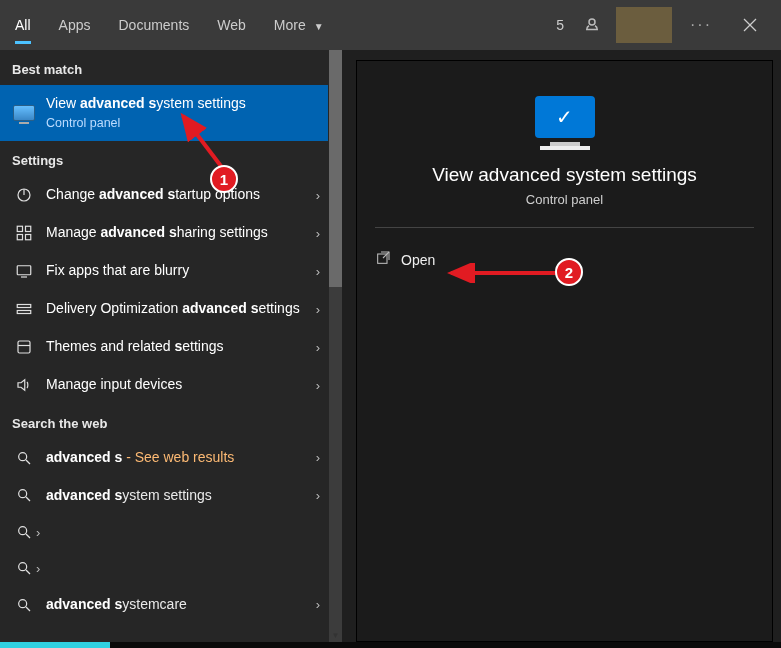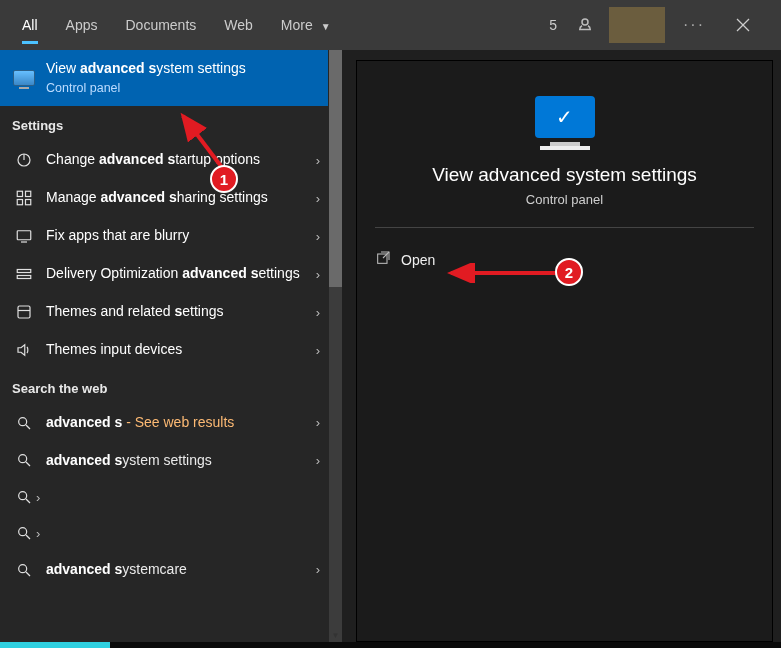--- a/index.html
+++ b/index.html
@@ -1,19 +1,19 @@
 <!DOCTYPE html>
 <html><head>
 <meta charset="utf-8">
 <style>
   * { box-sizing: border-box; margin: 0; padding: 0; font-family: "Segoe UI", Arial, sans-serif; }
   body { width: 781px; height: 648px; background: #1f1f1f; color: #fff; overflow: hidden; position: relative; }
 
   
-  .tabs { display: flex; height: 50px; background: #3a3a3a; padding: 0 8px; }
+  .tabs { display: flex; height: 50px; background: #3a3a3a; padding: 0 1px; }
   .tab { padding: 0 14px; height: 50px; line-height: 50px; font-size: 14px; color: #ccc; cursor: pointer; position: relative; }
   .tab.active { color: #fff; }
   .tab.active::after { content:""; position:absolute; bottom:6px; left:14px; right:14px; height:3px; background:#4cc2ff; }
   .tab .caret { margin-left: 4px; font-size: 10px; }
   .spacer { flex: 1; }
   .topright { display: flex; align-items: center; gap: 10px; padding-right: 10px; }
   .points { color:#ccc; font-size:14px; margin-right:4px; }
   .micicon { width:28px; height:28px; display:flex; align-items:center; justify-content:center; color:#bbb; }
   .avatar { width: 56px; height: 36px; background: #6b5d3e; }
   .ellipsis { color:#aaa; padding:6px 8px; cursor:pointer; letter-spacing:2px; }
@@ -100,20 +100,21 @@
         </svg>
     </div>
   </div>
 </div>
 
 <div class="main">
 
   <div class="left">
     <div class="scrollwrap">
       <div class="list">
+        <div class="section-label">Best match</div>
 
         <div class="row selected">
           <span class="ricon">
               <span class="minimonitor"></span>
             </span>
           <span class="rtext">
             <span>View </span><b>advanced s</b><span>ystem settings</span>
             <span class="sub">Control panel</span>
           </span>
         </div>
@@ -177,21 +178,21 @@
           <span class="chev">›</span>
         </div>
 
         <div class="row">
           <span class="ricon">
               <svg width="18" height="18" viewBox="0 0 24 24" fill="none" stroke="currentColor" stroke-width="1.6">
                 <path d="M4 9v6h4l5 4V5L8 9H4z"></path>
                 <path d="M16 8c1.5 1.5 1.5 6.5 0 8"></path>
               </svg>
             </span>
-          <span class="rtext"><span>Themes input devices</span></span>
+          <span class="rtext"><span>Manage input devices</span></span>
           <span class="chev">›</span>
         </div>
 
         <div class="section-label">Search the web</div>
 
         <div class="row">
           <span class="ricon">
               <svg width="16" height="16" viewBox="0 0 24 24" fill="none" stroke="currentColor" stroke-width="1.8">
                 <circle cx="10" cy="10" r="6"></circle>
                 <line x1="15" y1="15" x2="21" y2="21"></line>

